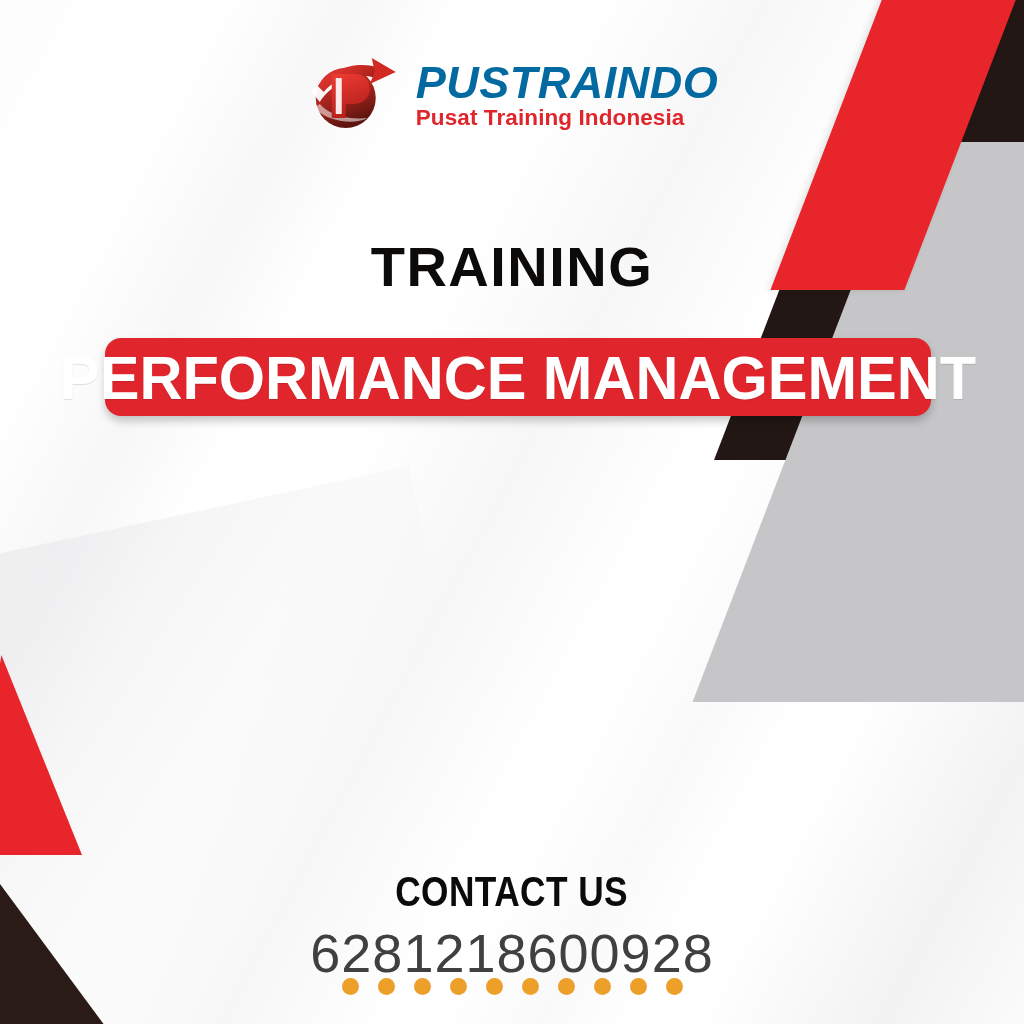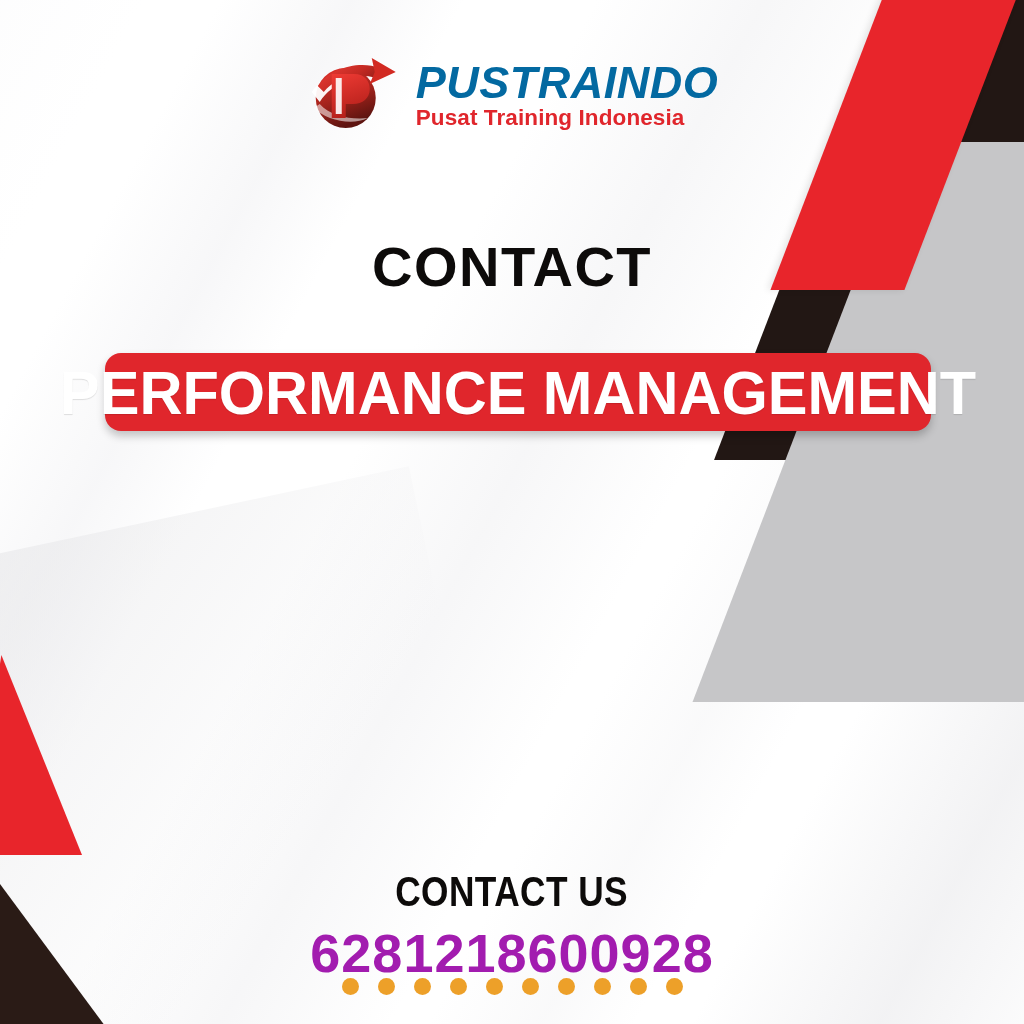--- a/index.html
+++ b/index.html
@@ -169,21 +169,21 @@
     font-size: 56px;
     font-weight: 700;
     letter-spacing: 1.5px;
     color: #0d0b0a;
     font-family: "Liberation Sans", sans-serif;
   }
 
   .banner {
     position: absolute;
     left: 105px;
-    top: 353px;
+    top: 338px;
     width: 826px;
     height: 78px;
     background: #e0262c;
     border-radius: 16px;
     box-shadow: 0 5px 9px rgba(0,0,0,0.22);
     display: flex;
     align-items: center;
     justify-content: center;
   }
   .banner-text {
@@ -211,22 +211,22 @@
     font-weight: 700;
     letter-spacing: 0.5px;
     color: #0d0b0a;
     transform: scaleX(0.84);
     display: inline-block;
     font-family: "Liberation Sans", sans-serif;
   }
   .contact-number {
     margin-top: 6px;
     font-size: 54px;
-    font-weight: 700;
-    color: #a21caf;
+    font-weight: 400;
+    color: #404040;
     letter-spacing: 1px;
     font-family: "Liberation Sans", sans-serif;
   }
 
   .dots {
     position: absolute;
     left: 0;
     right: 0;
     top: 978px;
     display: flex;
@@ -287,21 +287,21 @@
                M40 32 L 46 32 C 50 32, 51 35, 51 37 C 51 40, 49 42, 46 42 L 40 42 Z" fill="url(#gP)"></path>
 
       <path d="M30 26 L 36 26 L 36 62 L 30 62 Z" fill="#ffffff" opacity="0.9"></path>
     </svg>
     <div class="logo-words">
       <div class="logo-name">PUSTRAINDO</div>
       <div class="logo-tagline">Pusat Training Indonesia</div>
     </div>
   </div>
 
-  <div class="kicker">CONTACT</div>
+  <div class="kicker">TRAINING</div>
 
   <div class="banner">
     <div class="banner-text">PERFORMANCE MANAGEMENT</div>
   </div>
 
   <div class="contact">
     <div class="contact-label">CONTACT US</div>
     <div class="contact-number">6281218600928</div>
   </div>
 

